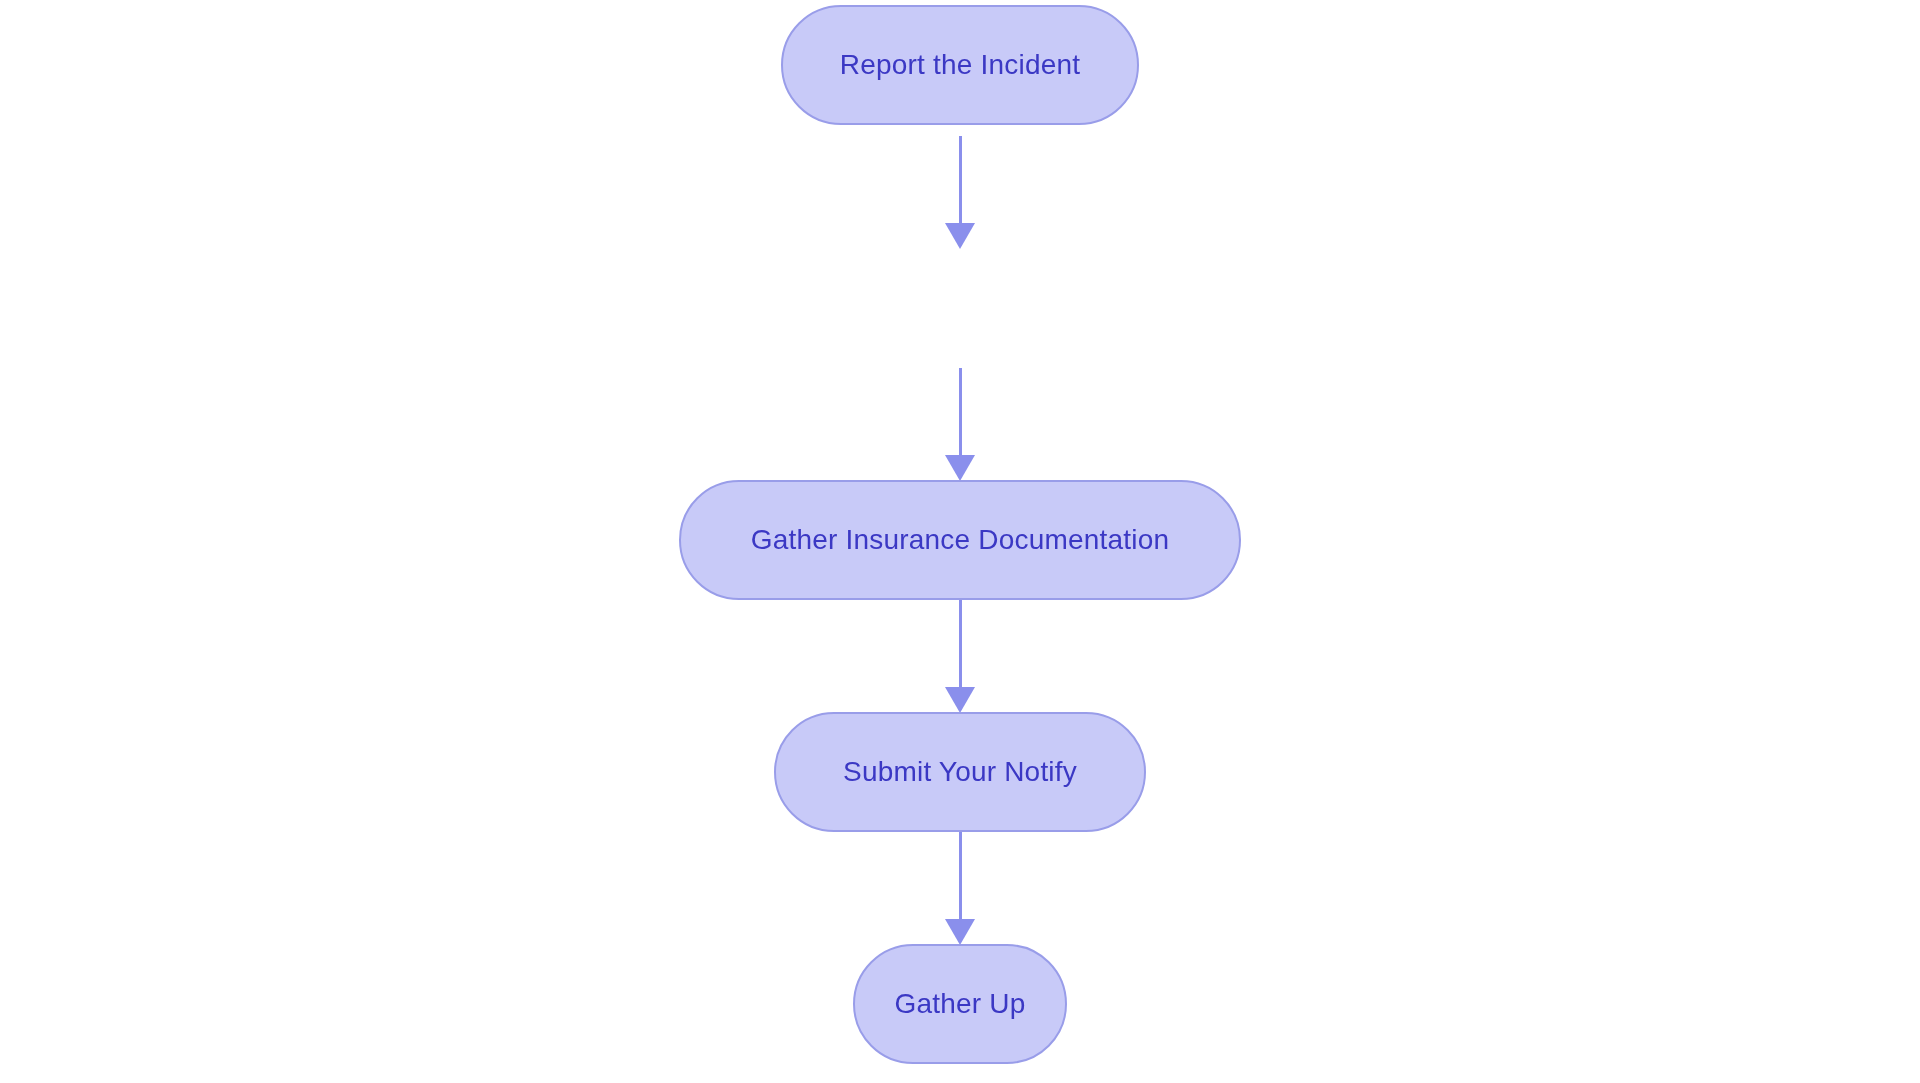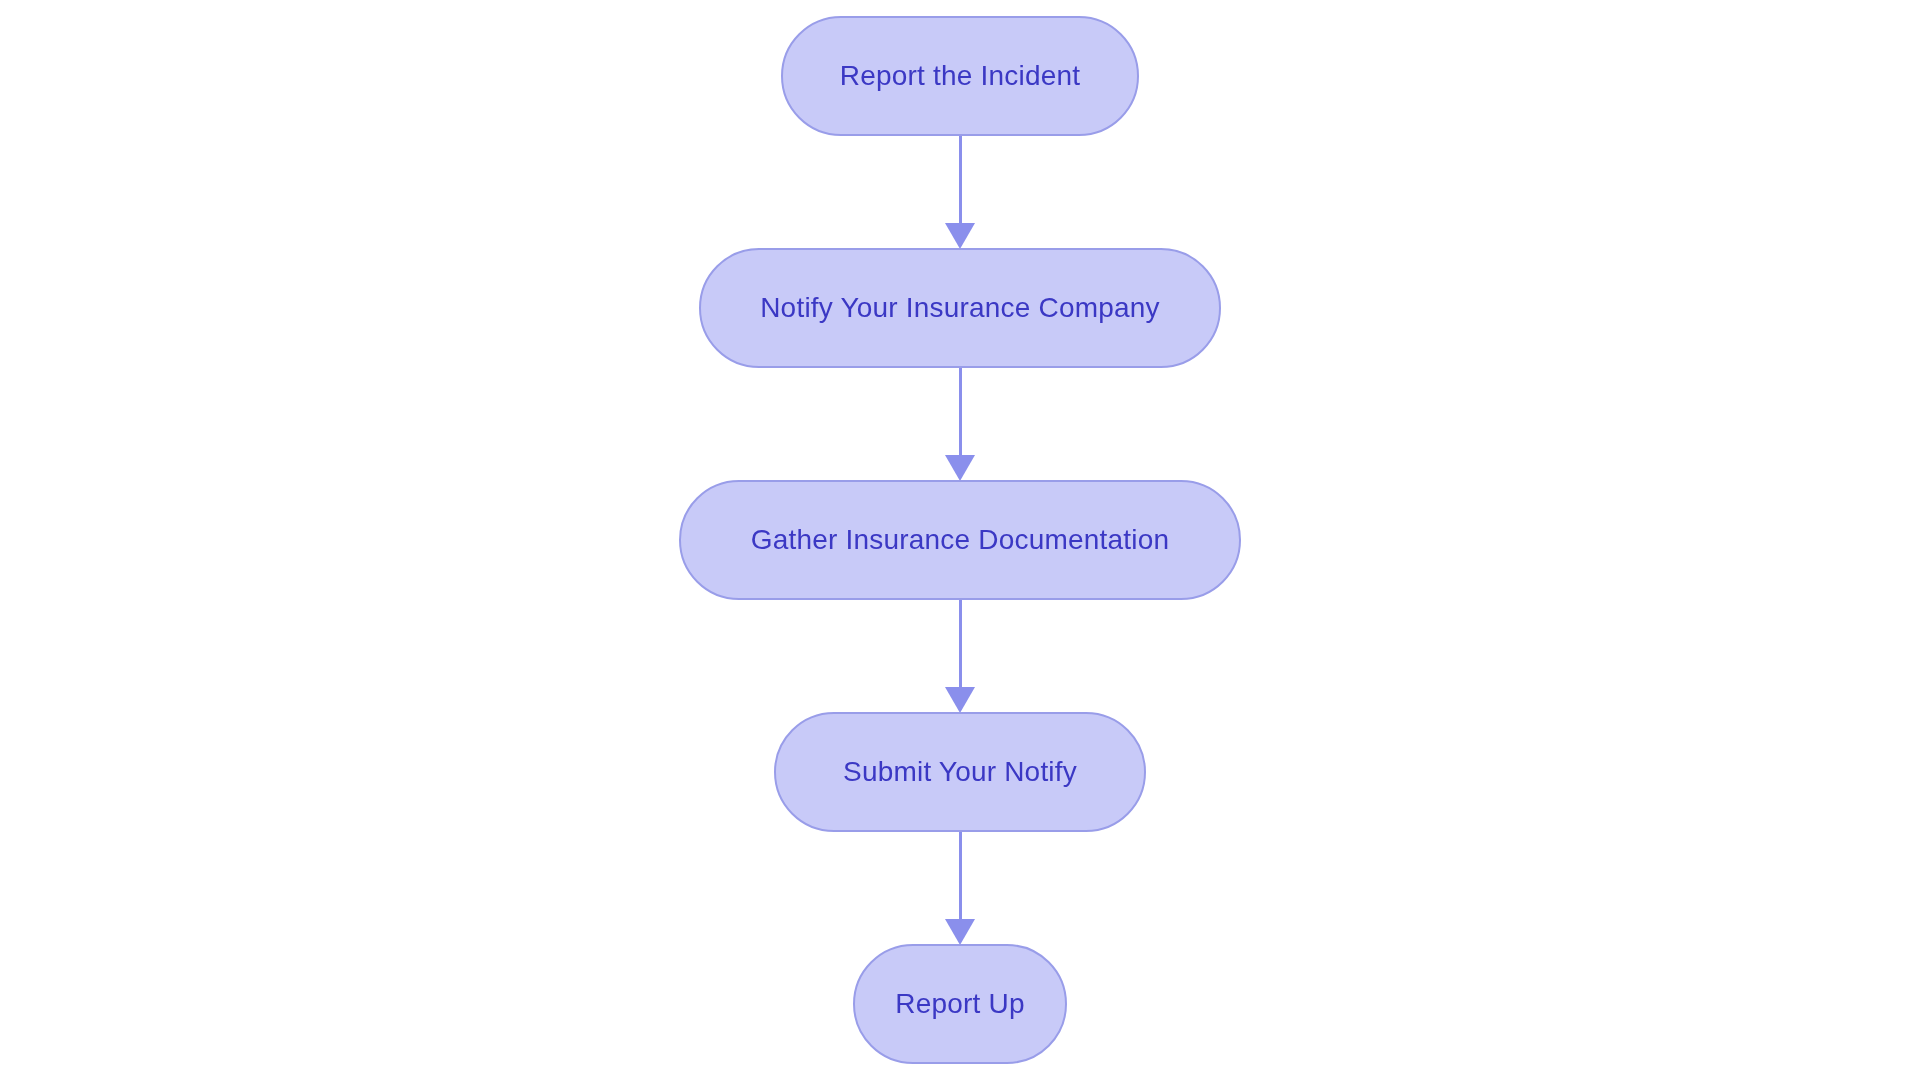--- a/index.html
+++ b/index.html
@@ -28,21 +28,21 @@
     align-items: center;
     justify-content: center;
   }
   .node .label {
     color: var(--text, #3b38c4);
     font-size: 28px;
     font-weight: 400;
     white-space: nowrap;
     letter-spacing: 0.2px;
   }
-  .n1 { top: 16px;  width: 358px; }
+  .n1 { top: 5px;  width: 358px; }
   .n2 { top: 248px; width: 522px; }
   .n3 { top: 480px; width: 562px; }
   .n4 { top: 712px; width: 372px; }
   .n5 { top: 944px; width: 214px; }
 
   .arrow {
     position: absolute;
     left: 960px;
     transform: translateX(-50%);
     width: 30px;
@@ -75,23 +75,20 @@
 
   <div class="node n1">
     <span class="label">Report the Incident</span>
   </div>
 
   <div class="arrow a1">
     <div class="shaft"></div>
     <div class="head"></div>
   </div>
 
-  <div class="node n2">
-    <span class="label">Notify Your Insurance Company</span>
-  </div>
 
   <div class="arrow a2">
     <div class="shaft"></div>
     <div class="head"></div>
   </div>
 
   <div class="node n3">
     <span class="label">Gather Insurance Documentation</span>
   </div>
 
@@ -103,16 +100,16 @@
   <div class="node n4">
     <span class="label">Submit Your Notify</span>
   </div>
 
   <div class="arrow a4">
     <div class="shaft"></div>
     <div class="head"></div>
   </div>
 
   <div class="node n5">
-    <span class="label">Report Up</span>
+    <span class="label">Gather Up</span>
   </div>
 
 </div>
 
 </body></html>

